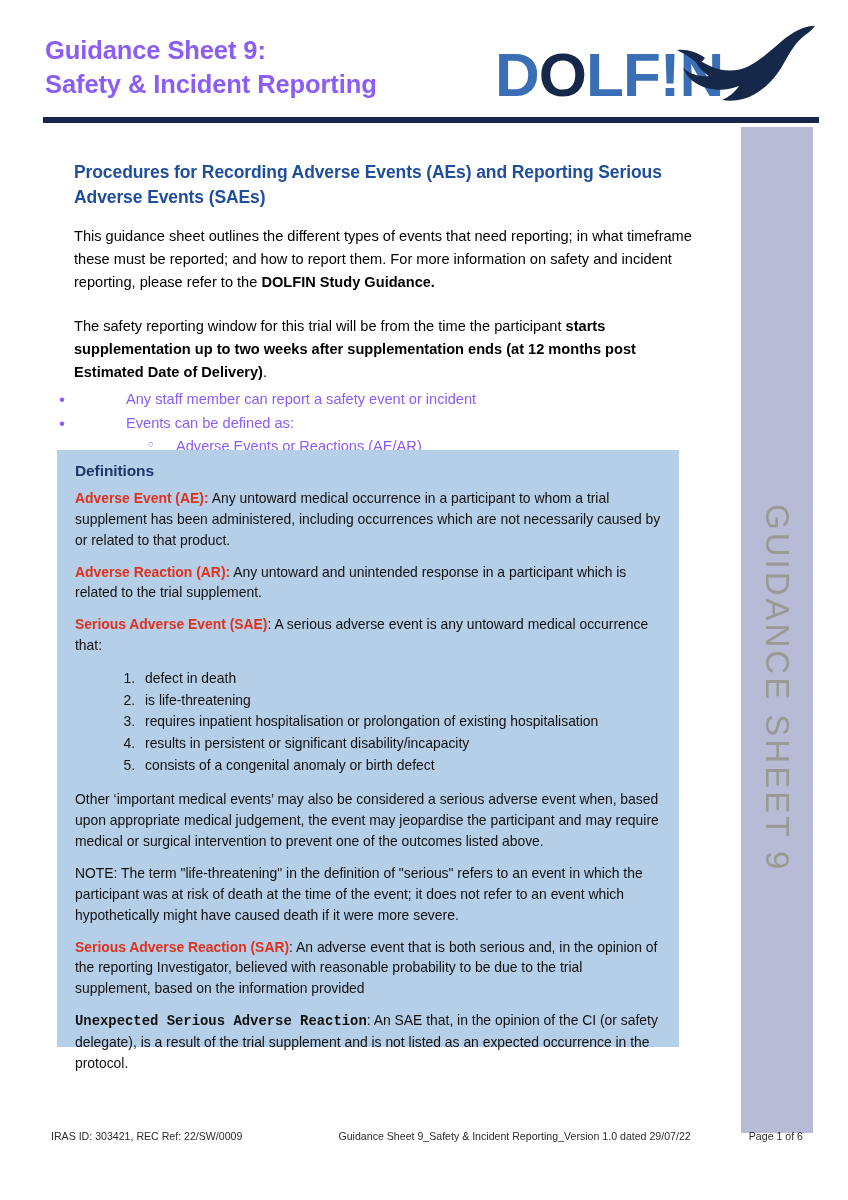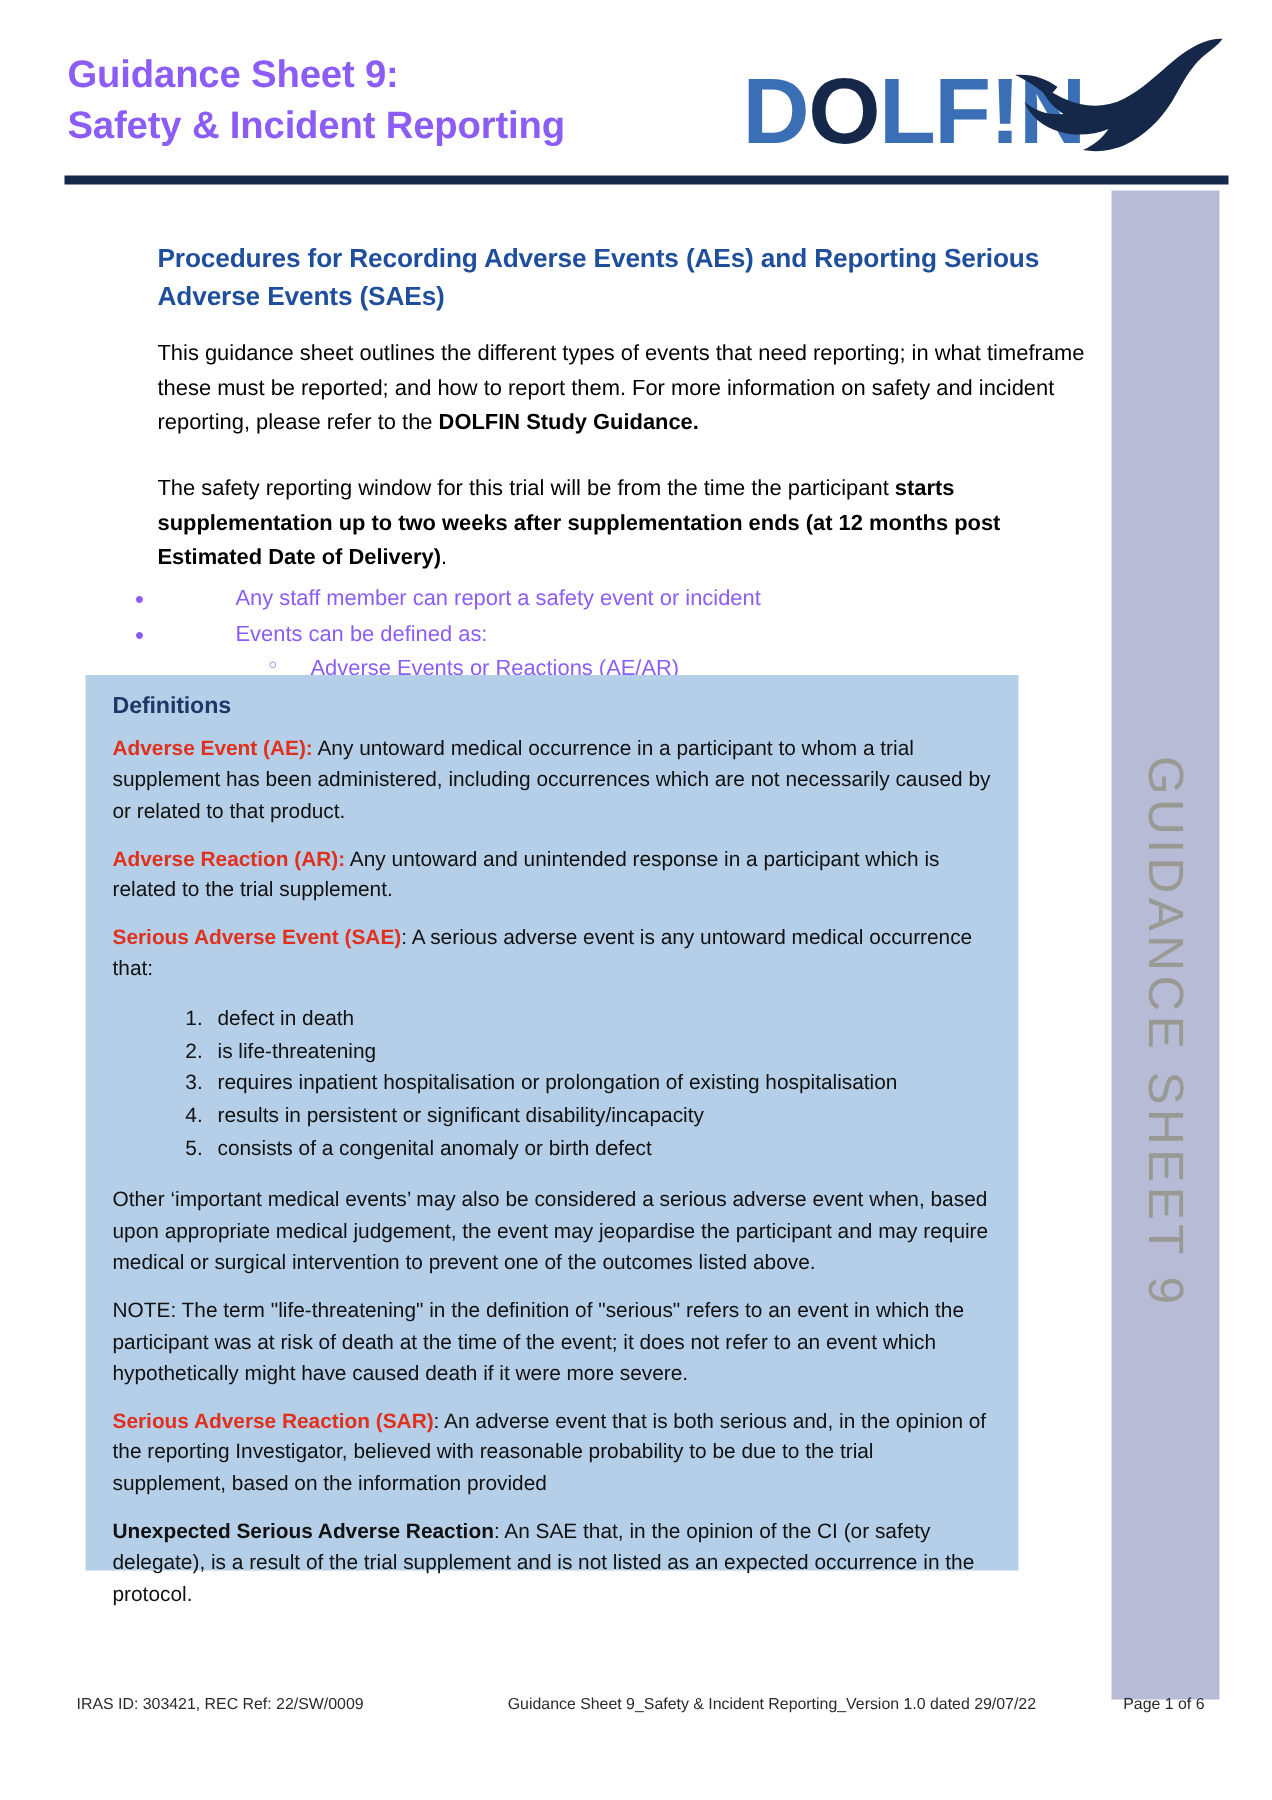--- a/index.html
+++ b/index.html
@@ -95,21 +95,21 @@
     font-size: 33px;
     letter-spacing: 3px;
     color: #9a9a95;
     font-family: "Liberation Sans", sans-serif;
     white-space: nowrap;
   }
 
   
   #content {
     position: absolute;
-    left: 102px; top: 160px;
+    left: 71px; top: 160px;
     width: 632px;
   }
   h2#section-heading {
     margin: 0 0 14px 0;
     font-size: 17.5px;
     font-weight: bold;
     color: #1f4e9c;
     line-height: 1.45;
     letter-spacing: -0.1px;
   }
@@ -178,20 +178,21 @@
     color: #111111;
     margin: 0 0 11px 2px;
   }
   .def-term-red {
     color: #e0301e;
     font-weight: bold;
   }
   .def-term-black {
     color: #111111;
     font-weight: bold;
+    font-family: Liberation Mono, monospace;
   }
   ol.sae-list {
     margin: 9px 0 13px 0;
     padding-left: 66px;
     font-size: 13.9px;
     line-height: 1.56;
     color: #111;
   }
   ol.sae-list li { padding-left: 6px; }
   .def-block.tight { margin-bottom: 12px; }

